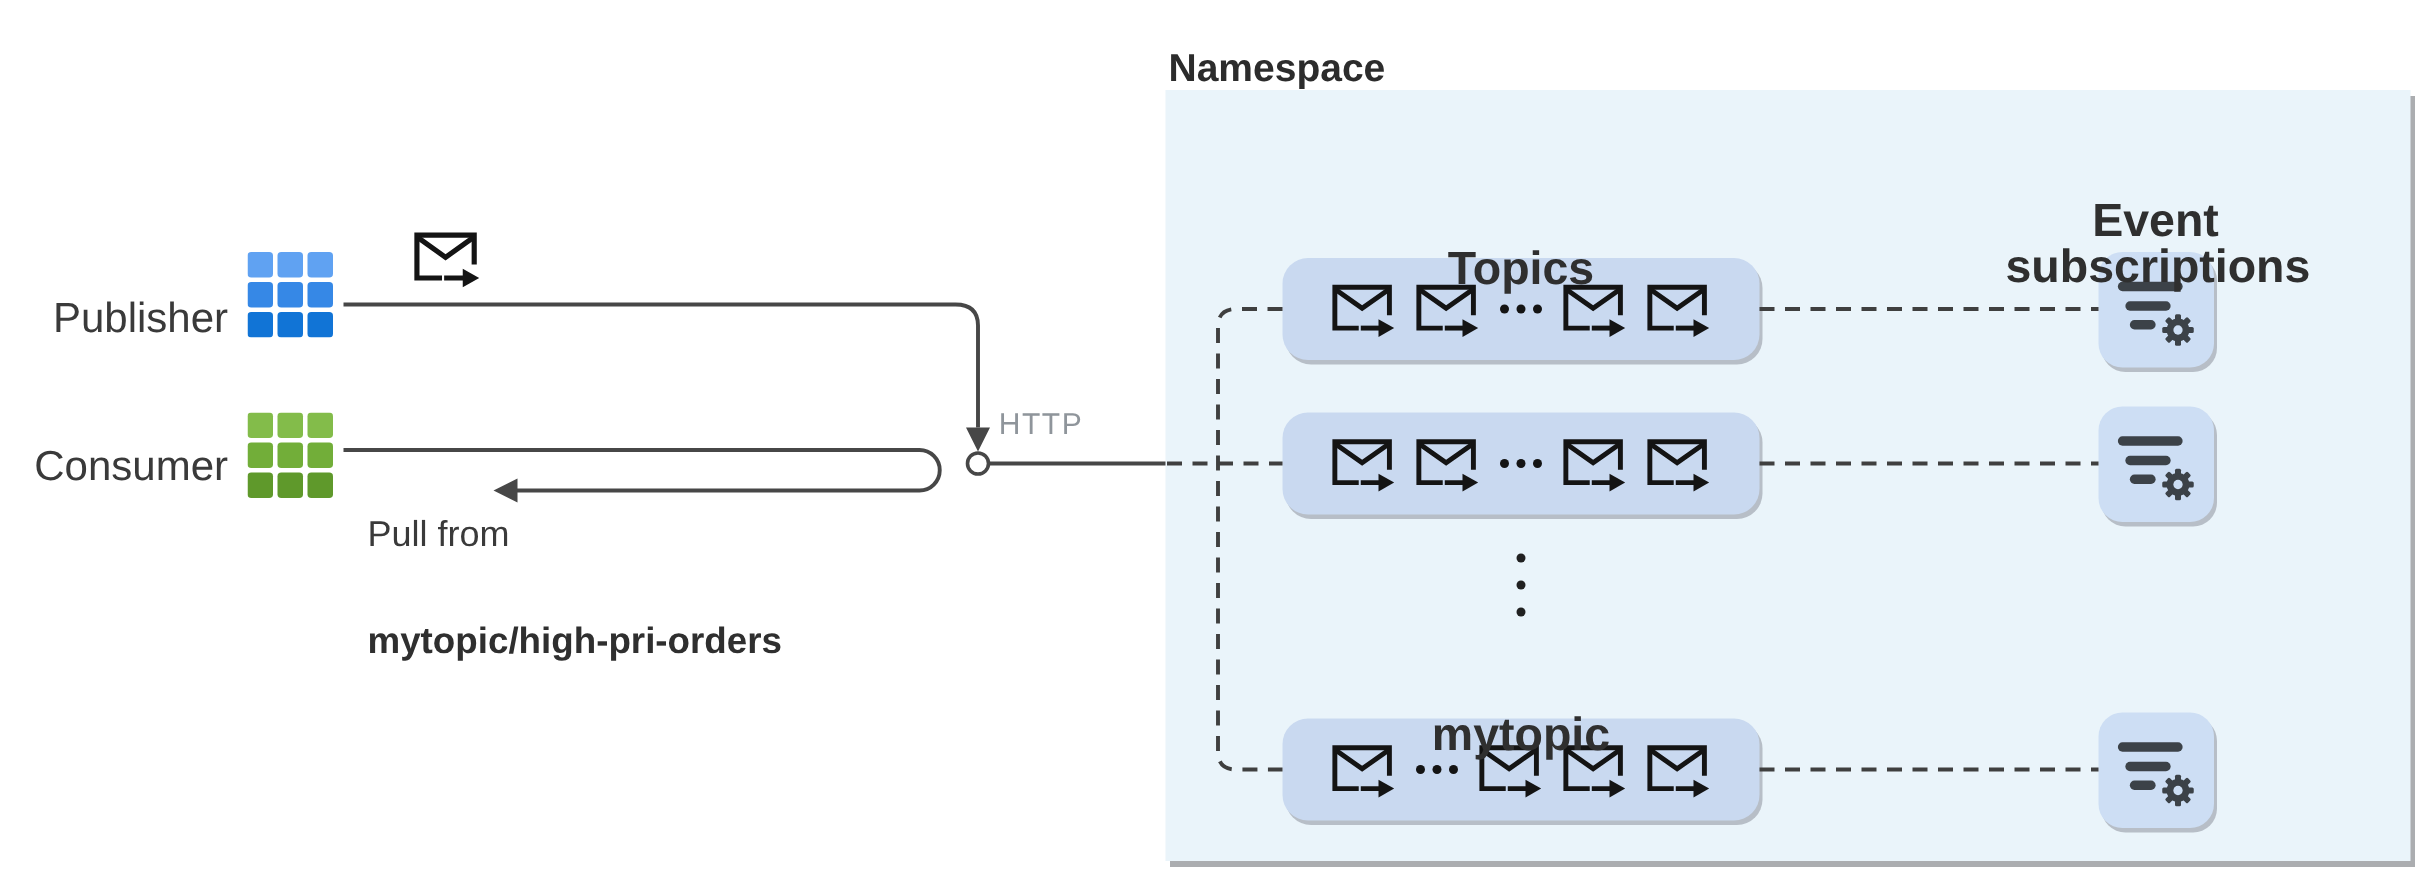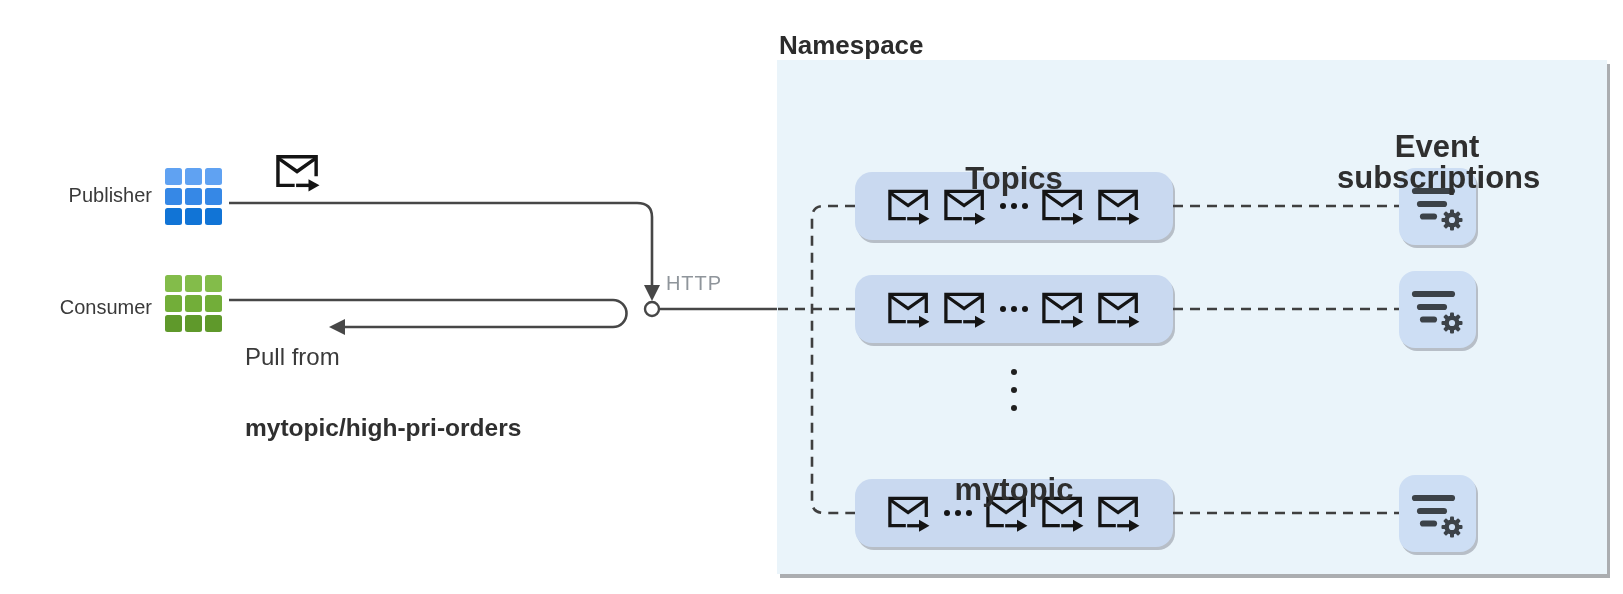--- a/index.html
+++ b/index.html
@@ -2,21 +2,21 @@
 <html><head>
 <meta charset="utf-8">
 <style>
   html,body{margin:0;padding:0;background:#ffffff;}
   .canvas{
     position:relative;width:1623px;height:594px;background:#ffffff;
     font-family:"Liberation Sans", sans-serif;color:#3a3a3a;overflow:hidden;
   }
   .abs{position:absolute;}
   
-  .side-label{font-size:20px;color:#3a3a3a;text-align:right;width:134px;}
+  .side-label{font-size:28px;color:#3a3a3a;text-align:right;width:134px;margin-top:12px;}
   .pull-caption{left:245px;top:341px;line-height:32px;font-size:24px;color:#3a3a3a;}
   .pull-caption .bold{font-weight:bold;color:#2f2f2f;font-size:24.5px;margin-top:39px;}
   .http-label{left:660px;top:272px;width:68px;text-align:center;font-size:20px;color:#8f959b;letter-spacing:1px;}
   
   .ns-title{left:779px;top:18px;font-size:26px;font-weight:bold;color:#2c2c2c;margin-top:12px;}
   .ns-box{
     left:777px;top:60px;width:830px;height:514px;background:#eaf4fa;
     box-shadow:3px 4px 0 rgba(150,153,156,.8);z-index:0;
   }
   .heading{font-weight:bold;font-size:31px;color:#2f2f2f;text-align:center;line-height:31px;z-index:3;margin-top:41px;}
@@ -131,21 +131,21 @@
 
   <div class="abs side-label" style="left:18px;top:184px;">Publisher</div>
   <svg class="abs iconsvg" style="left:165px;top:168px;" width="57" height="57">
       <use href="#sym-grid-blue"></use>
     </svg>
 
   <svg class="abs iconsvg" style="left:274px;top:151px;" width="48" height="42">
       <use href="#sym-env"></use>
     </svg>
 
-  <div class="abs side-label" style="left:18px;top:296px;">Consumer</div>
+  <div class="abs side-label" style="left:18px;top:283px;">Consumer</div>
   <svg class="abs iconsvg" style="left:165px;top:275px;" width="57" height="57">
       <use href="#sym-grid-green"></use>
     </svg>
 
   <div class="abs pull-caption">
     <div>Pull from</div>
     <div class="bold">mytopic/high-pri-orders</div>
   </div>
 
   <div class="abs http-label">HTTP</div>

